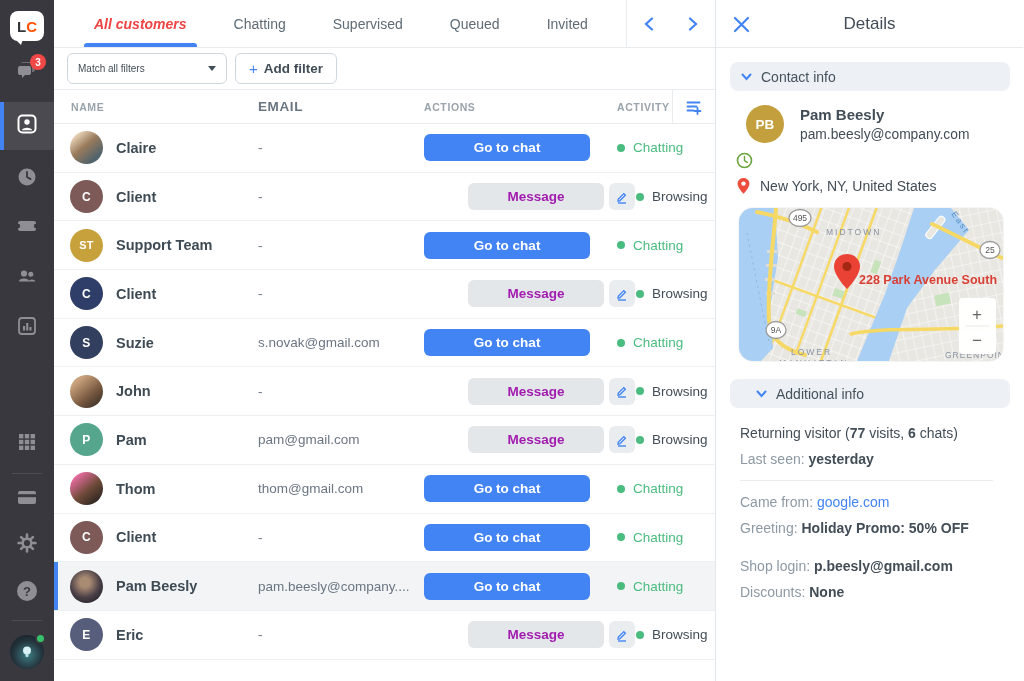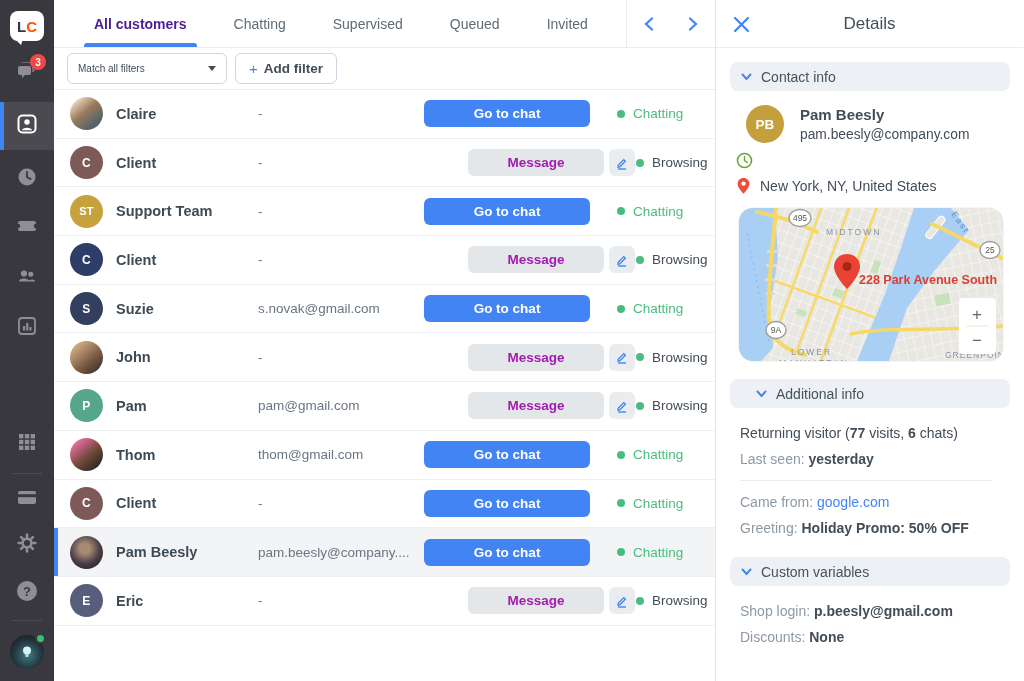--- a/index.html
+++ b/index.html
@@ -30,21 +30,21 @@
     position:relative; display:flex; align-items:center; justify-content:center; }
   .agent-dot { position:absolute; top:-2px; right:-2px; width:11px; height:11px; background:#35c26b;
     border-radius:50%; border:2px solid #3a383f; }
 
   
   .main { width:662px; flex-shrink:0; display:flex; flex-direction:column; border-right:1px solid #e2e7eb; }
   .tabsbar { height:48px; border-bottom:1px solid #e8ecef; display:flex; align-items:stretch; position:relative; }
   .tabs { display:flex; gap:47px; padding-left:40px; overflow:hidden; flex:1; }
   .tab { display:flex; align-items:center; font-size:14px; color:#5f6b75; cursor:pointer;
     position:relative; white-space:nowrap; }
-  .tab.active { color:#4c1d95; font-weight:bold; }
+  .tab.active { color:#ef4444; font-weight:bold;font-style:italic; }
   .tab.active::after { content:""; position:absolute; left:-10px; right:-10px; bottom:0; height:4px;
     background:#4384f5; border-radius:3px 3px 0 0; }
   .tab-nav { display:flex; border-left:1px solid #e8ecef; }
   .tab-nav button { width:44px; background:none; border:none; cursor:pointer; display:flex;
     align-items:center; justify-content:center; }
 
   .filterbar { height:42px; border-bottom:1px solid #e9edf1; display:flex; align-items:center;
     gap:8px; padding-left:13px; }
   .select { height:31px; width:160px; border:1px solid #cfd7de; border-radius:6px; background:#fff;
     display:flex; align-items:center; font-size:10px; color:#424d57; padding:0 10px; cursor:pointer; }
@@ -251,20 +251,36 @@
       <div class="select">
         <span>Match all filters</span>
         <span class="caret"></span>
       </div>
       <button class="add-filter">
         <span class="plus">+</span>
         <span>Add filter</span>
       </button>
     </div>
 
+    <div class="thead">
+      <div class="c-name">Name</div>
+      <div class="c-email">Email</div>
+      <div class="c-actions">Actions</div>
+      <div class="c-activity">Activity</div>
+      <div class="hdr-end">
+          <div class="hdr-sep"></div>
+        <div class="hdr-icon">
+          <svg width="18" height="18" viewBox="0 0 18 18">
+              <g stroke="#4384f5" stroke-width="1.8" stroke-linecap="round">
+                <path d="M2.5 4.5h12M2.5 8.5h9M2.5 12.5h6M12.5 10v6M9.5 13h6"></path>
+              </g>
+            </svg>
+        </div>
+      </div>
+    </div>
 
     <div class="tbody">
 
       <div class="row act-chatting">
         <div class="c-name">
             <span class="avatar" style="background: linear-gradient(140deg, rgb(232, 211, 184) 15%, rgb(154, 123, 92) 45%, rgb(81, 99, 107) 80%);"></span>
             <span class="rname">Claire</span>
           </div>
         <div class="c-email">-</div>
         <div class="c-actions">
@@ -575,24 +591,18 @@
             <path d="M1.5 1.5 L5.5 6 L9.5 1.5" fill="none" stroke="#4384f5" stroke-width="2" stroke-linecap="round"></path>
           </svg>
         <span>Additional info</span>
       </div>
       <div class="info-line mt12"><span>Returning visitor (</span><b>77</b><span> visits, </span><b>6</b><span> chats)</span></div>
       <div class="info-line"><span class="lbl">Last seen:</span> <span class="val">yesterday</span></div>
       <div class="hdivider"></div>
       <div class="info-line"><span class="lbl">Came from:</span> <a>google.com</a></div>
       <div class="info-line"><span class="lbl">Greeting:</span> <span class="val">Holiday Promo: 50% OFF</span></div>
 
-      <div class="section-head mt16">
-        <svg width="11" height="8" viewBox="0 0 11 8">
-            <path d="M1.5 1.5 L5.5 6 L9.5 1.5" fill="none" stroke="#4384f5" stroke-width="2" stroke-linecap="round"></path>
-          </svg>
-        <span>Custom variables</span>
-      </div>
       <div class="info-line mt12"><span class="lbl">Shop login:</span> <span class="val">p.beesly@gmail.com</span></div>
       <div class="info-line"><span class="lbl">Discounts:</span> <span class="val">None</span></div>
 
     </div>
   </aside>
 </div>
 
 </body></html>

